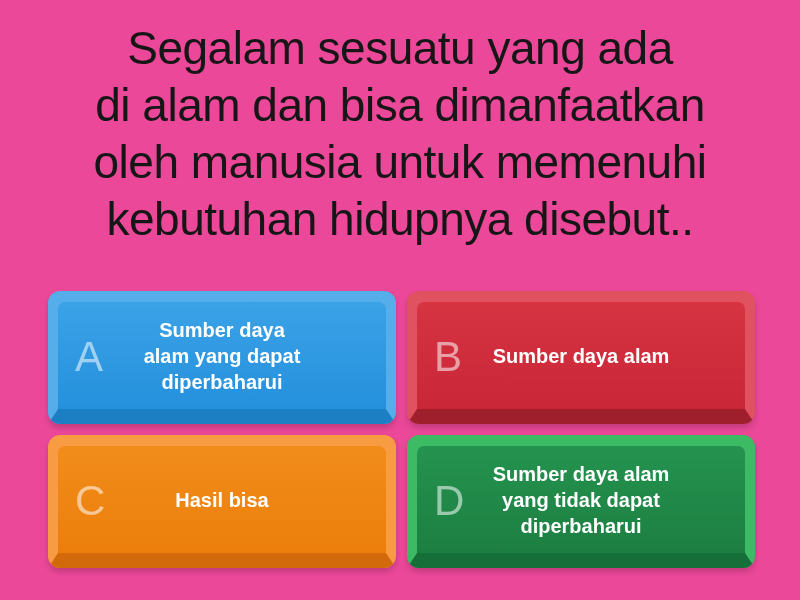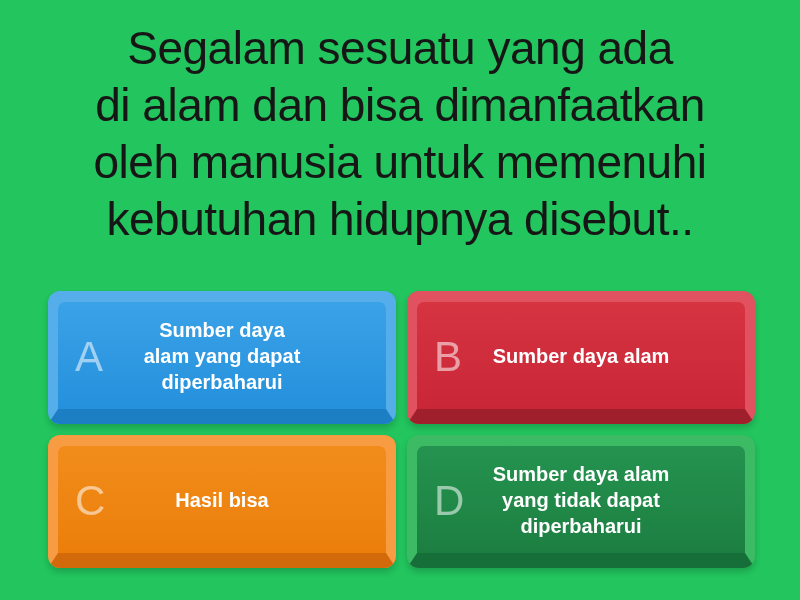--- a/index.html
+++ b/index.html
@@ -8,21 +8,21 @@
     width: 800px;
     height: 600px;
     background: #ffffff;
     overflow: hidden;
     font-family: "Liberation Sans", sans-serif;
   }
   .stage {
     position: relative;
     width: 800px;
     height: 600px;
-    background: #22c55e;
+    background: #ec4899;
   }
   .question {
     position: absolute;
     top: 20px;
     left: 0;
     width: 800px;
     text-align: center;
     color: #161616;
     font-size: 46px;
     line-height: 57px;

